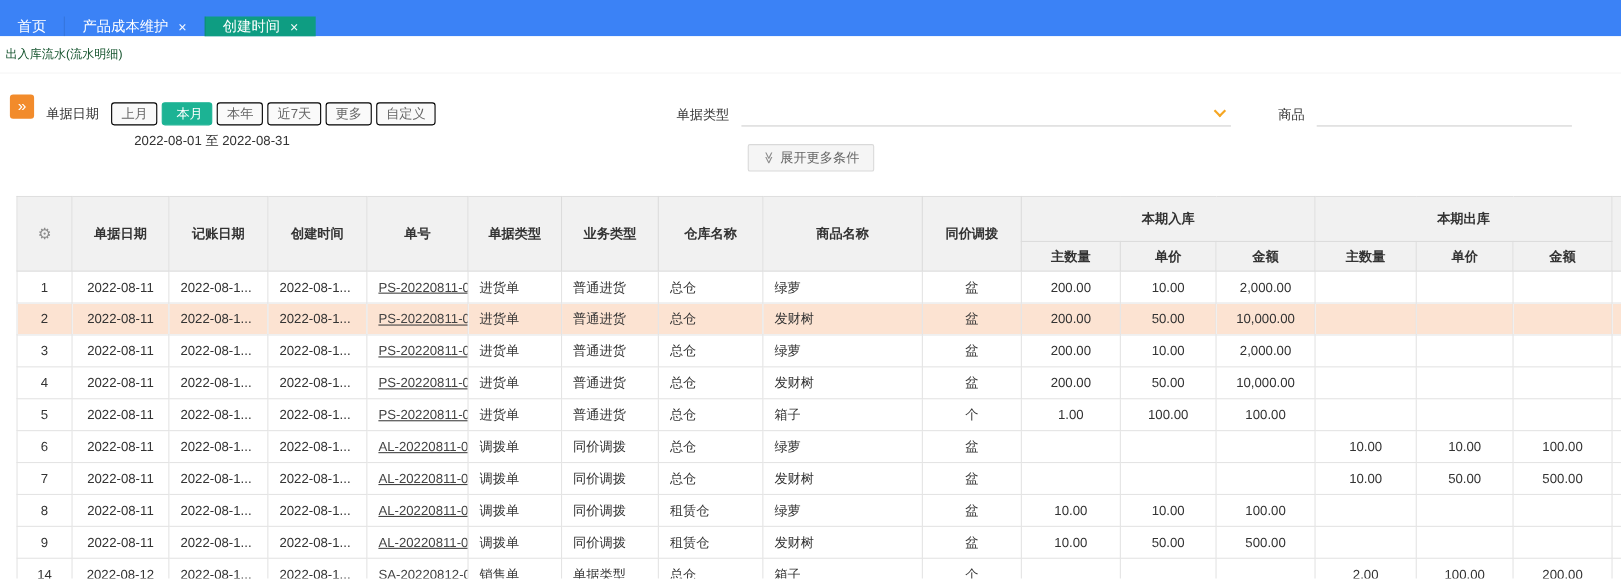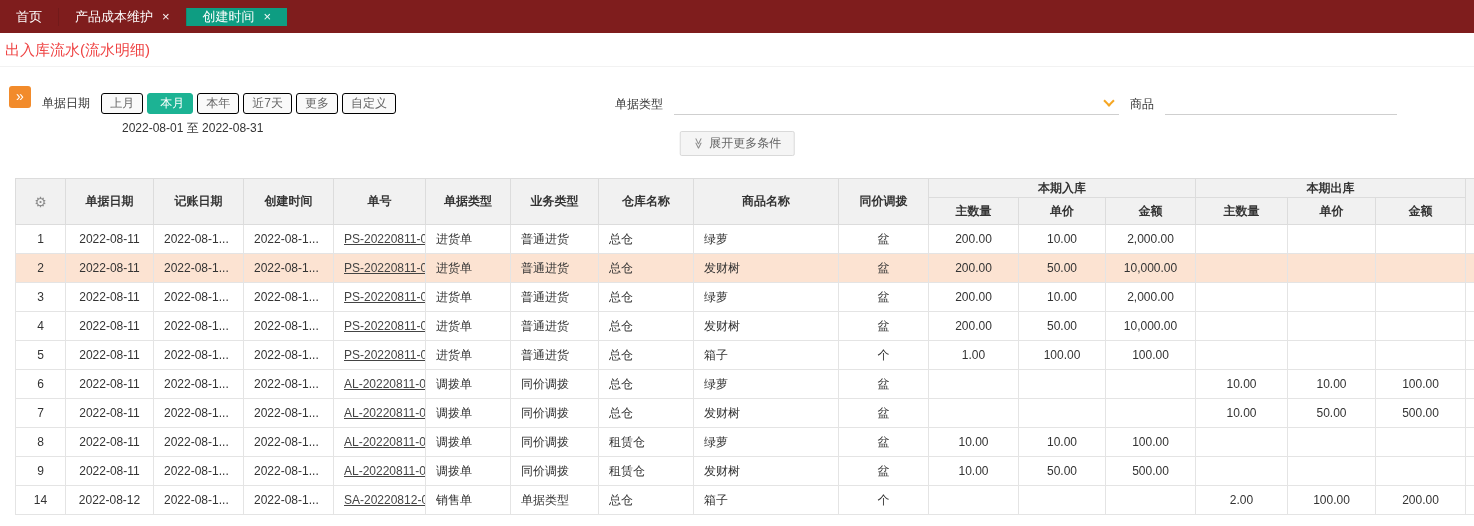--- a/index.html
+++ b/index.html
@@ -1,63 +1,63 @@
 <!DOCTYPE html>
 <html><head>
 <meta charset="utf-8">
 <style>
   * { box-sizing: border-box; margin: 0; padding: 0; }
   html,body { width:1474px; height:526px; overflow:hidden; background:#fff;
     font-family:"Liberation Sans","DejaVu Sans",sans-serif; }
 
   
-  .tabbar { height:33px; background:#7f1d1d; display:flex; align-items:center; }
+  .tabbar { height:33px; background:#3b82f6; display:flex; align-items:flex-end; }
   .tab { display:flex; align-items:center; padding:0 16px; color:#fff; font-size:13px;
          cursor:pointer; position:relative; }
   .tab + .tab { border-left:1px solid rgba(0,0,0,0.10); }
   .tab.active { background:#0E9D82; }
   .tab .x { margin-left:9px; font-size:13px; line-height:1; opacity:.95; }
 
   
-  .titlebar { height:34px; line-height:34px; padding-left:5px; font-size:15px; color:#ef4444;
+  .titlebar { height:34px; line-height:34px; padding-left:5px; font-size:11px; color:#14532d;
               background:#fff; border-bottom:1px solid #F2F2F2; }
 
   
   .filters { position:relative; height:111px; background:#fff; }
   .expander { position:absolute; left:9px; top:19px; width:22px; height:22px; background:#F28B2B;
               border-radius:3px; color:#fff; text-align:center; line-height:20px; font-size:14px;
               cursor:pointer; }
   .fgroup { position:absolute; top:26px; font-size:12px; color:#333; }
   .fdate { left:42px; }
   .flabel { display:inline-block; vertical-align:middle; margin-right:8px; color:#333; }
   .pills { display:inline-flex; vertical-align:middle; gap:4px; }
   .pill { border:1px solid #000000; background:#FAFAFA; color:#666; font-size:12px;
           padding:2px 8px; border-radius:3px; cursor:pointer; line-height:15px; }
   .pill.selected { background:#1CB394; border-color:#1CB394; color:#fff;padding-left:12px; }
   .daterange { margin:6px 0 0 80px; color:#333; font-size:12px; }
   .fdoctype { left:615px; }
-  .fproduct { left:1130px; }
+  .fproduct { left:1162px; }
   .uline { display:inline-block; vertical-align:middle; border-bottom:1px solid #CFCFCF;
            height:22px; position:relative; cursor:text; }
   .uline.doctype { width:445px; }
   .uline.product { width:232px; }
   .chev { position:absolute; right:6px; top:4px; width:8px; height:8px;
           border-right:2px solid #F5A623; border-bottom:2px solid #F5A623;
           transform:rotate(45deg); cursor:pointer; }
   .expandmore { position:absolute; left:50%; transform:translateX(-50%); top:64px;
                 background:#F5F5F5; border:1px solid #D9D9D9; color:#666; font-size:12px;
                 padding:3px 12px; border-radius:2px; cursor:pointer; display:flex;
                 align-items:center; gap:5px; }
   .expandmore .dbl { display:inline-block; transform:rotate(90deg); color:#8C8C8C; font-size:11px; }
 
   
   table { border-collapse:collapse; table-layout:fixed; width:1459px; margin-left:15px; }
   th, td { border:1px solid #E4E4E4; font-size:12px; overflow:hidden; white-space:nowrap; }
   thead th { background:#F1F1F1; border-color:#DCDCDC; color:#333; font-weight:bold;
-             text-align:center; height:19px; padding:0 4px; }
+             text-align:center; height:41px; padding:0 4px; }
   thead tr.sub th { height:27px; }
   tbody td { height:29px; padding:0 10px; color:#333; background:#fff; }
   tbody tr.hl td { background:#FCE3D2; }
   td.c { text-align:center; }
   td.r { text-align:center; }
   td.l { text-align:left; }
   td a { color:#444; text-decoration:underline; cursor:pointer; }
   .gear { color:#8C8C8C; font-size:14px; cursor:pointer; }
 </style>
 </head>

